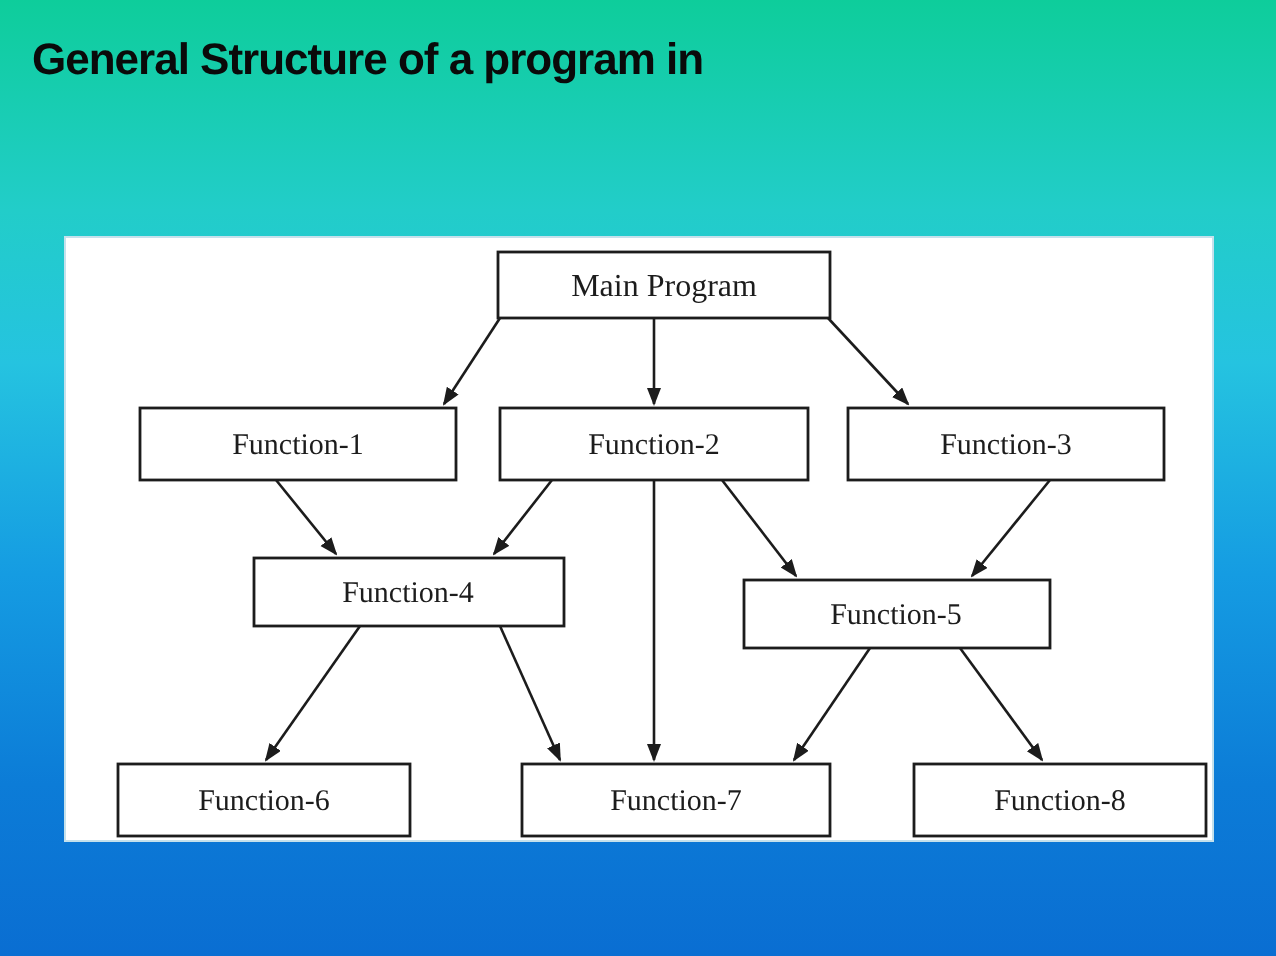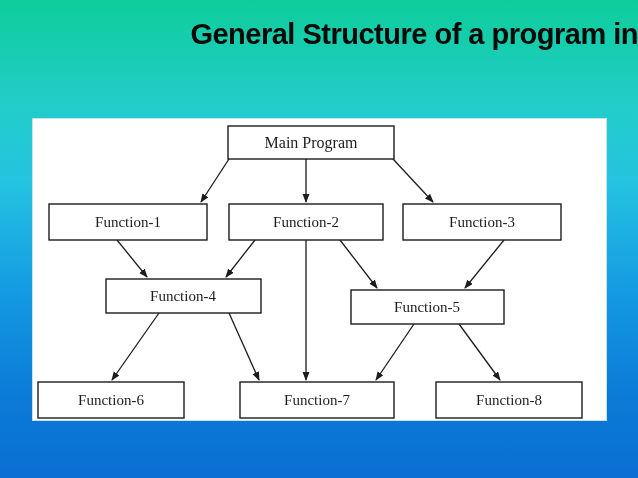--- a/index.html
+++ b/index.html
@@ -15,36 +15,38 @@
       #22cdc9 22%,
       #25c3e0 38%,
       #159ce2 60%,
       #0c7cd7 82%,
       #0a6ed2 100%);
     font-family: "Liberation Sans", sans-serif;
     position: relative;
   }
   .title {
     padding-top: 16px;
-    text-align: right;
+    text-align: left;
     color: #0a0a0a;
     font-weight: 700;
-    font-size: 29px;
+    font-size: 22px;
     line-height: 1.28;
     letter-spacing: -0.5px;
+    padding-left: 16px;
   }
   .panel {
     position: absolute;
     left: 32px;
     top: 118px;
     width: 575px;
     height: 303px;
     background: #ffffff;
     border: 1px solid rgba(150, 200, 220, 0.55);
     box-sizing: border-box;
+    padding-left: 21px;
   }
   .panel svg {
     display: block;
   }
   .node-rect {
     fill: #ffffff;
     stroke: #1c1c1c;
     stroke-width: 1.4;
   }
   .node-label {

